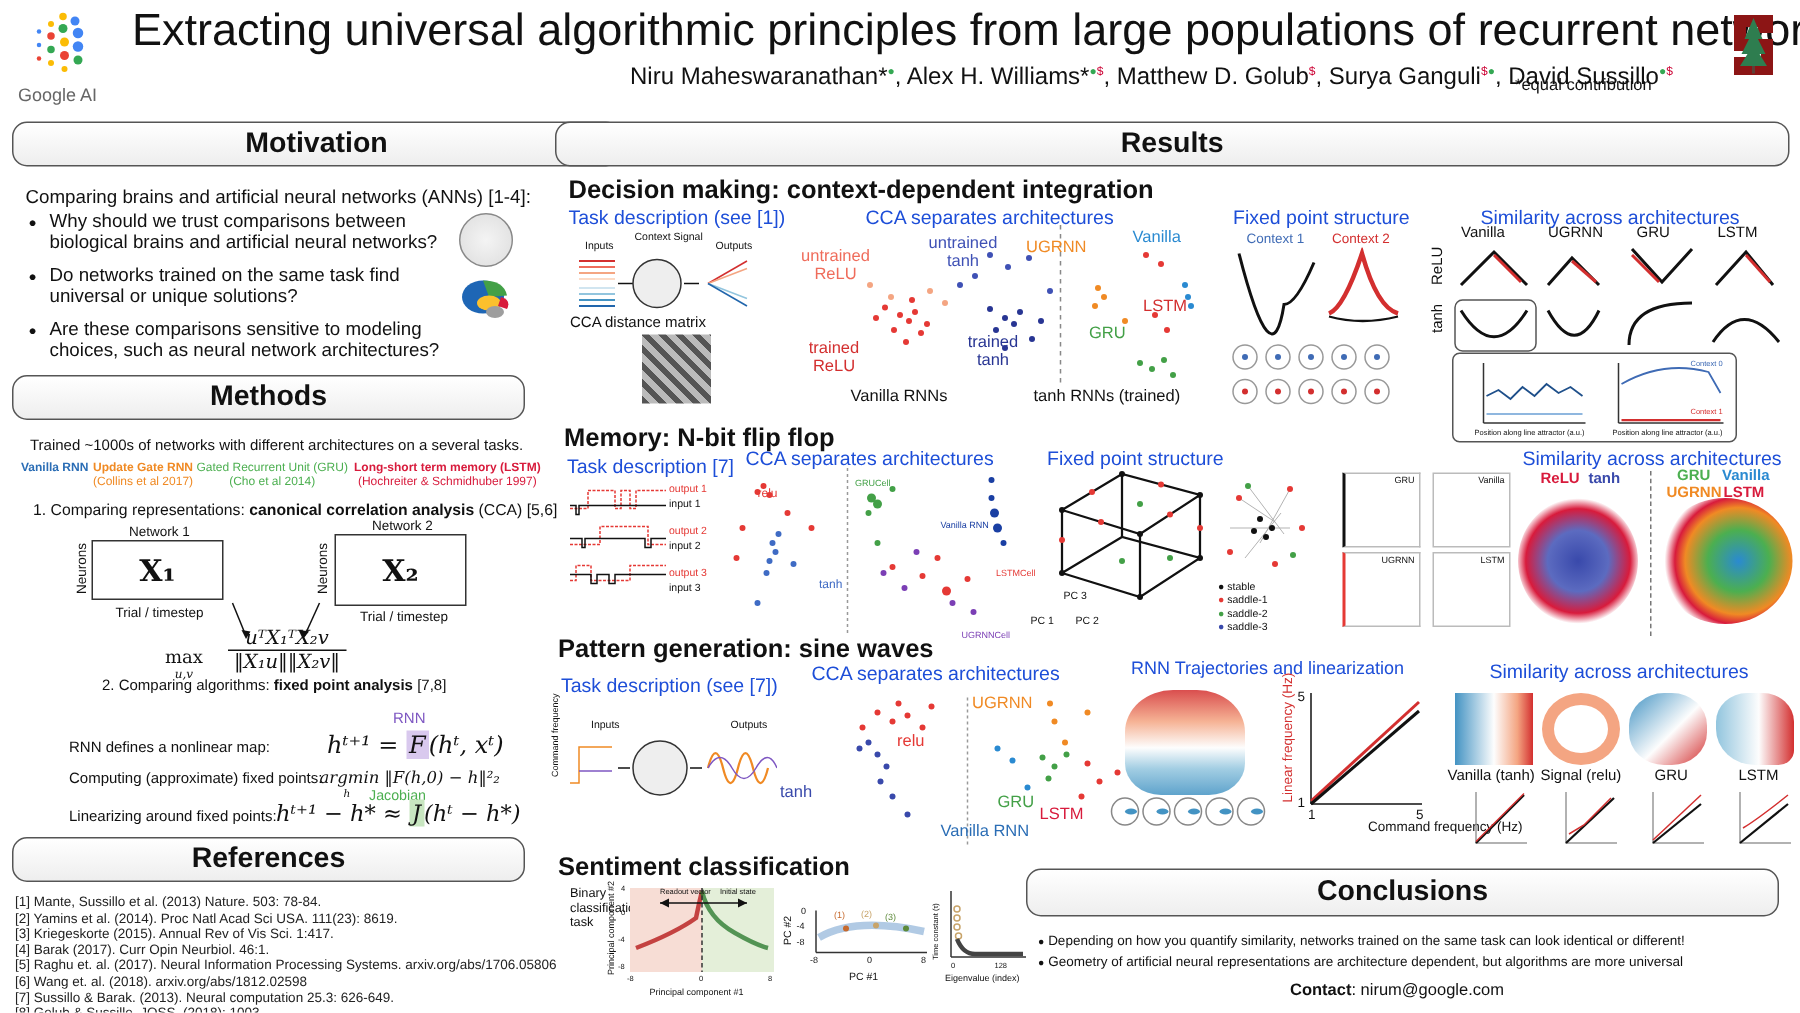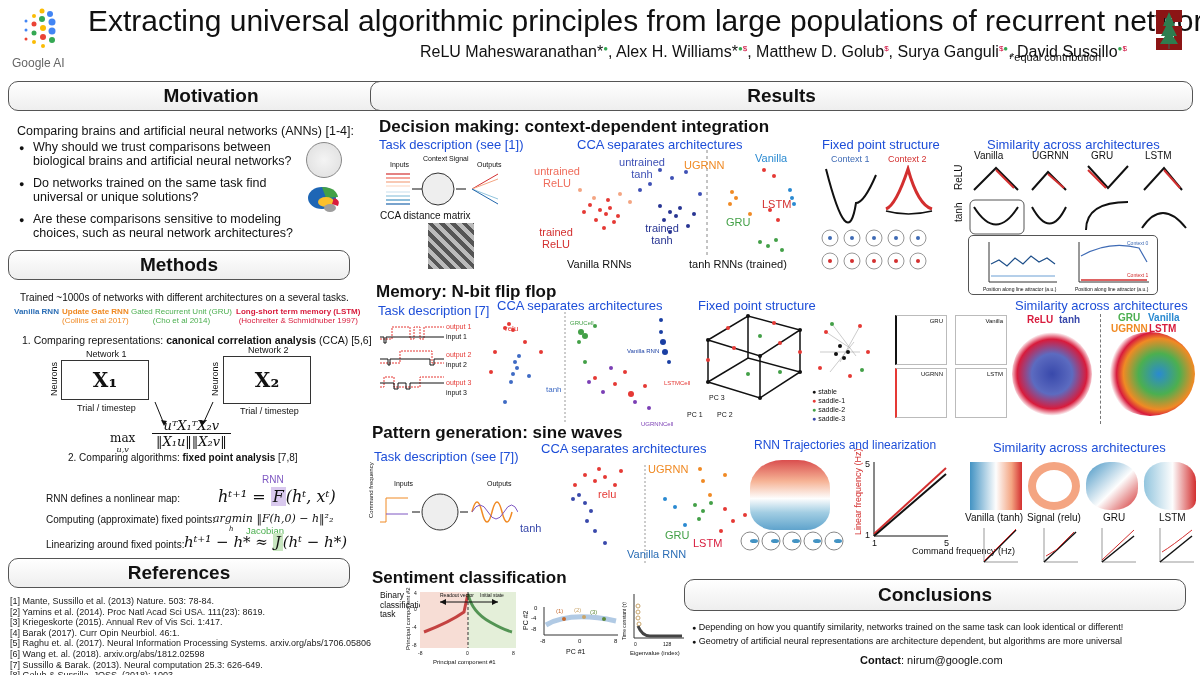--- a/index.html
+++ b/index.html
@@ -54,21 +54,21 @@
       <circle cx="22" cy="36" r="2" fill="#fbbc05"></circle>
       <circle cx="31" cy="40" r="2" fill="#fbbc05"></circle>
     </g>
   </svg>
   <div style="font-size:12px;color:#666;text-align:center;margin-top:2px;white-space:nowrap;">Google AI</div>
 </div>
 
 <div class="abs title">Extracting universal algorithmic principles from large populations of recurrent networks</div>
 
 <div class="abs authors">
-  <span>ReLU Maheswaranathan</span><span>*</span><sup style="color:#34a853">●</sup>,
+  <span>Niru Maheswaranathan</span><span>*</span><sup style="color:#34a853">●</sup>,
   <span>Alex H. Williams</span><span>*</span><sup style="color:#34a853">●</sup><sup>$</sup>,
   <span>Matthew D. Golub</span><sup>$</sup>,
   <span>Surya Ganguli</span><sup>$</sup><sup style="color:#34a853">●</sup>,
   <span>David Sussillo</span><sup style="color:#34a853">●</sup><sup>$</sup>
 </div>
 <div class="abs equal">*equal contribution</div>
 
 <div class="abs" style="left:1152px;top:8px;width:34px;height:44px;">
   <svg width="34" height="44" viewBox="0 0 34 44">
     <path d="M4 2 H30 V14 H20 V10 H12 V18 H30 V42 H4 V30 H14 V34 H22 V26 H4 Z" fill="#8c1515"></path>

